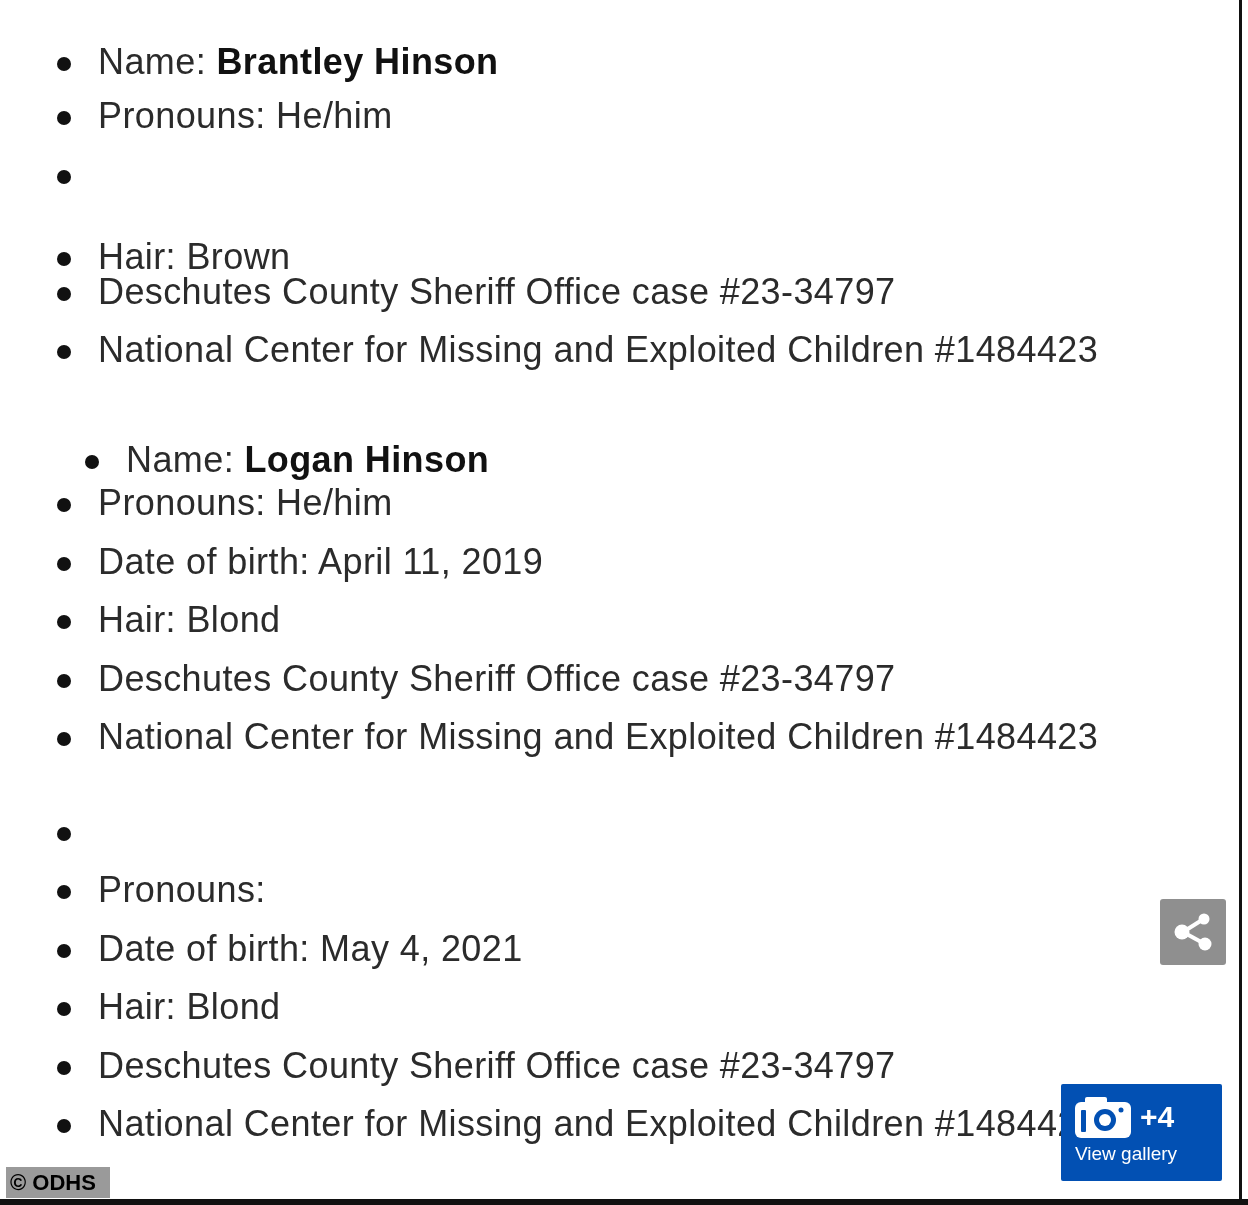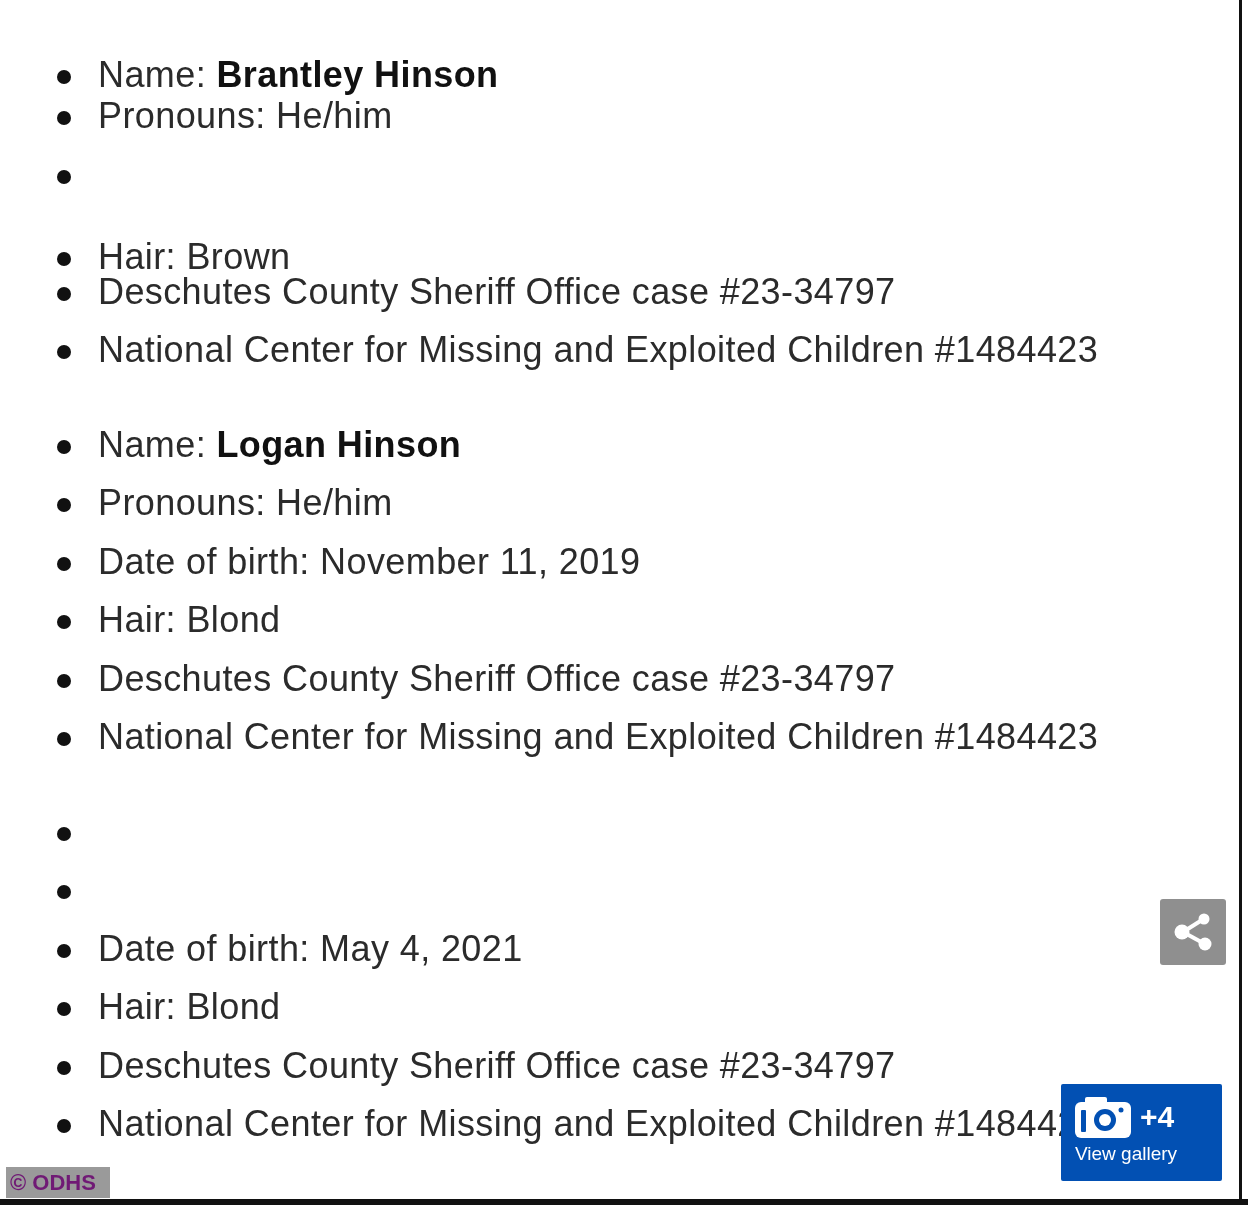--- a/index.html
+++ b/index.html
@@ -30,30 +30,30 @@
   }
   .gallery-btn {
     position:absolute; left:1061px; top:1084px; width:161px; height:97px;
     background:#0250b3; border-radius:2px; color:#fff; cursor:pointer;
   }
   .gallery-top { position:absolute; left:14px; top:12px; display:flex; align-items:center; }
   .gallery-count { font-size:30px; font-weight:bold; margin-left:9px; line-height:36px; }
   .gallery-label { position:absolute; left:14px; top:54px; font-size:19px; line-height:32px; white-space:nowrap; }
   .credit {
     position:absolute; left:6px; top:1167px; height:31px; padding:0 14px 0 4px;
-    background:#9a9a9a; color:#701a75; font-size:22px; font-weight:bold; line-height:31px;
+    background:#9a9a9a; color:#000000; font-size:22px; font-weight:bold; line-height:31px;
   }
 </style>
 </head>
 <body>
 
 <div class="content">
 
   <div class="group" style="top:29px;">
-    <div class="item" style="top:17px;padding-left:32px;">
+    <div class="item" style="top:4px;padding-left:32px;">
       <span class="bullet"></span>
       <span class="txt"><span>Name: </span><b>Brantley Hinson</b></span>
     </div>
     <div class="item" style="top:58px;">
       <span class="bullet"></span>
       <span class="txt">Pronouns: He/him</span>
     </div>
     <div class="item" style="top:117px;">
       <span class="bullet"></span>
     </div>
@@ -65,31 +65,31 @@
       <span class="bullet"></span>
       <span class="txt">Deschutes County Sheriff Office case #23-34797</span>
     </div>
     <div class="item" style="top:292px;">
       <span class="bullet"></span>
       <span class="txt">National Center for Missing and Exploited Children #1484423</span>
     </div>
   </div>
 
   <div class="group" style="top:416px;">
-    <div class="item" style="top:0px;">
+    <div class="item" style="top:15px;margin-left:28px;">
       <span class="bullet"></span>
       <span class="txt"><span>Name: </span><b>Logan Hinson</b></span>
     </div>
     <div class="item" style="top:58px;">
       <span class="bullet"></span>
       <span class="txt">Pronouns: He/him</span>
     </div>
     <div class="item" style="top:117px;">
       <span class="bullet"></span>
-      <span class="txt">Date of birth: November 11, 2019</span>
+      <span class="txt">Date of birth: April 11, 2019</span>
     </div>
     <div class="item" style="top:175px;">
       <span class="bullet"></span>
       <span class="txt">Hair: Blond</span>
     </div>
     <div class="item" style="top:234px;">
       <span class="bullet"></span>
       <span class="txt">Deschutes County Sheriff Office case #23-34797</span>
     </div>
     <div class="item" style="top:292px;">
@@ -97,20 +97,21 @@
       <span class="txt">National Center for Missing and Exploited Children #1484423</span>
     </div>
   </div>
 
   <div class="group" style="top:803px;">
     <div class="item" style="top:0px;">
       <span class="bullet"></span>
     </div>
     <div class="item" style="top:58px;">
       <span class="bullet"></span>
+      <span class="txt">Pronouns:</span>
     </div>
     <div class="item" style="top:117px;">
       <span class="bullet"></span>
       <span class="txt">Date of birth: May 4, 2021</span>
     </div>
     <div class="item" style="top:175px;">
       <span class="bullet"></span>
       <span class="txt">Hair: Blond</span>
     </div>
     <div class="item" style="top:234px;">

